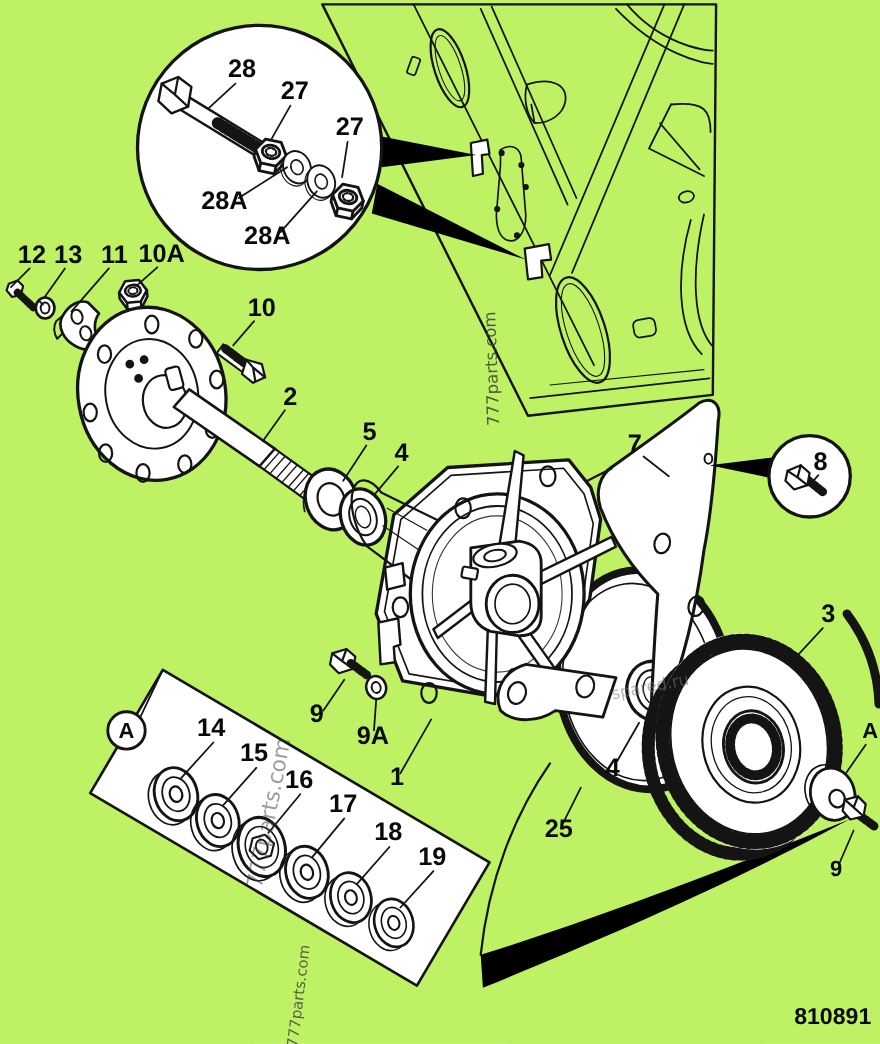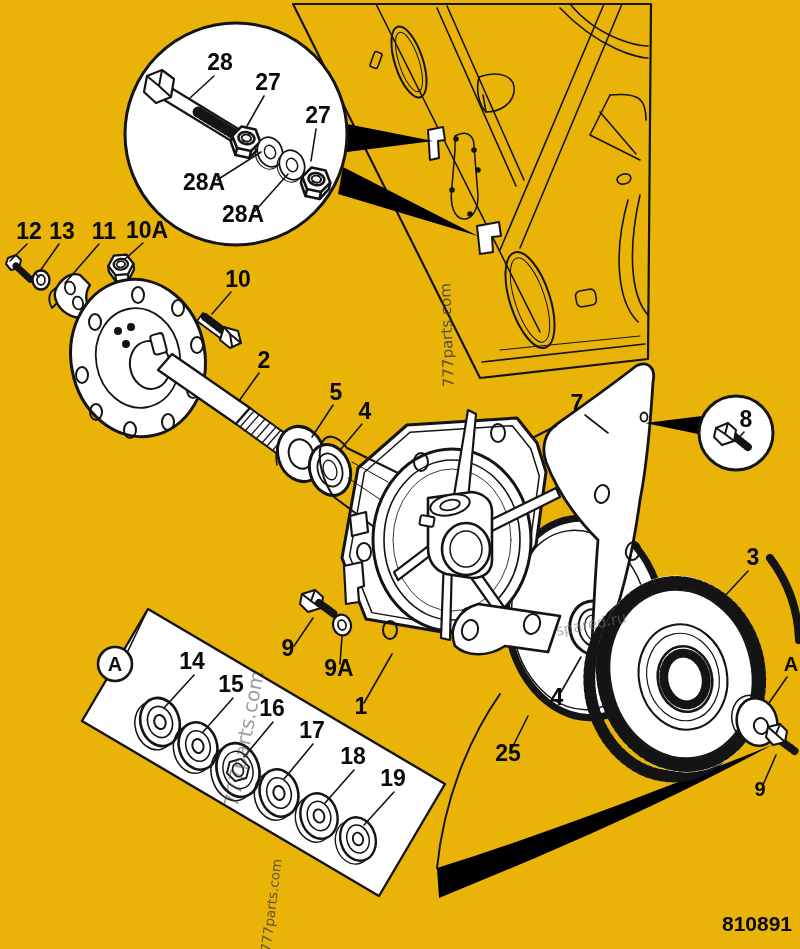--- a/index.html
+++ b/index.html
@@ -1,16 +1,16 @@
 <!DOCTYPE html>
 <html><head>
 <meta charset="utf-8">
 <style>
   html,body{margin:0;padding:0;background:#fff;}
-  .canvas{position:relative;width:800px;height:949px;background:#eab308;overflow:hidden;
+  .canvas{position:relative;width:800px;height:949px;background:#bef264;overflow:hidden;
           font-family:"Liberation Sans", sans-serif;}
   svg{position:absolute;left:0;top:0;}
   svg *{vector-effect:none;}
   .ln{stroke:#141414;fill:none;stroke-linecap:round;stroke-linejoin:round;}
   .lbl{font:700 23px "Liberation Sans",sans-serif;fill:#0a0a0a;text-anchor:middle;}
   .lbl-sm{font:700 20px "Liberation Sans",sans-serif;fill:#0a0a0a;text-anchor:middle;}
   .pn{font:700 21px "Liberation Sans",sans-serif;fill:#0a0a0a;text-anchor:middle;}
   .wm{font:400 15px "DejaVu Sans",sans-serif;fill:#3d3d3d;text-anchor:middle;}
 </style>
 </head>

